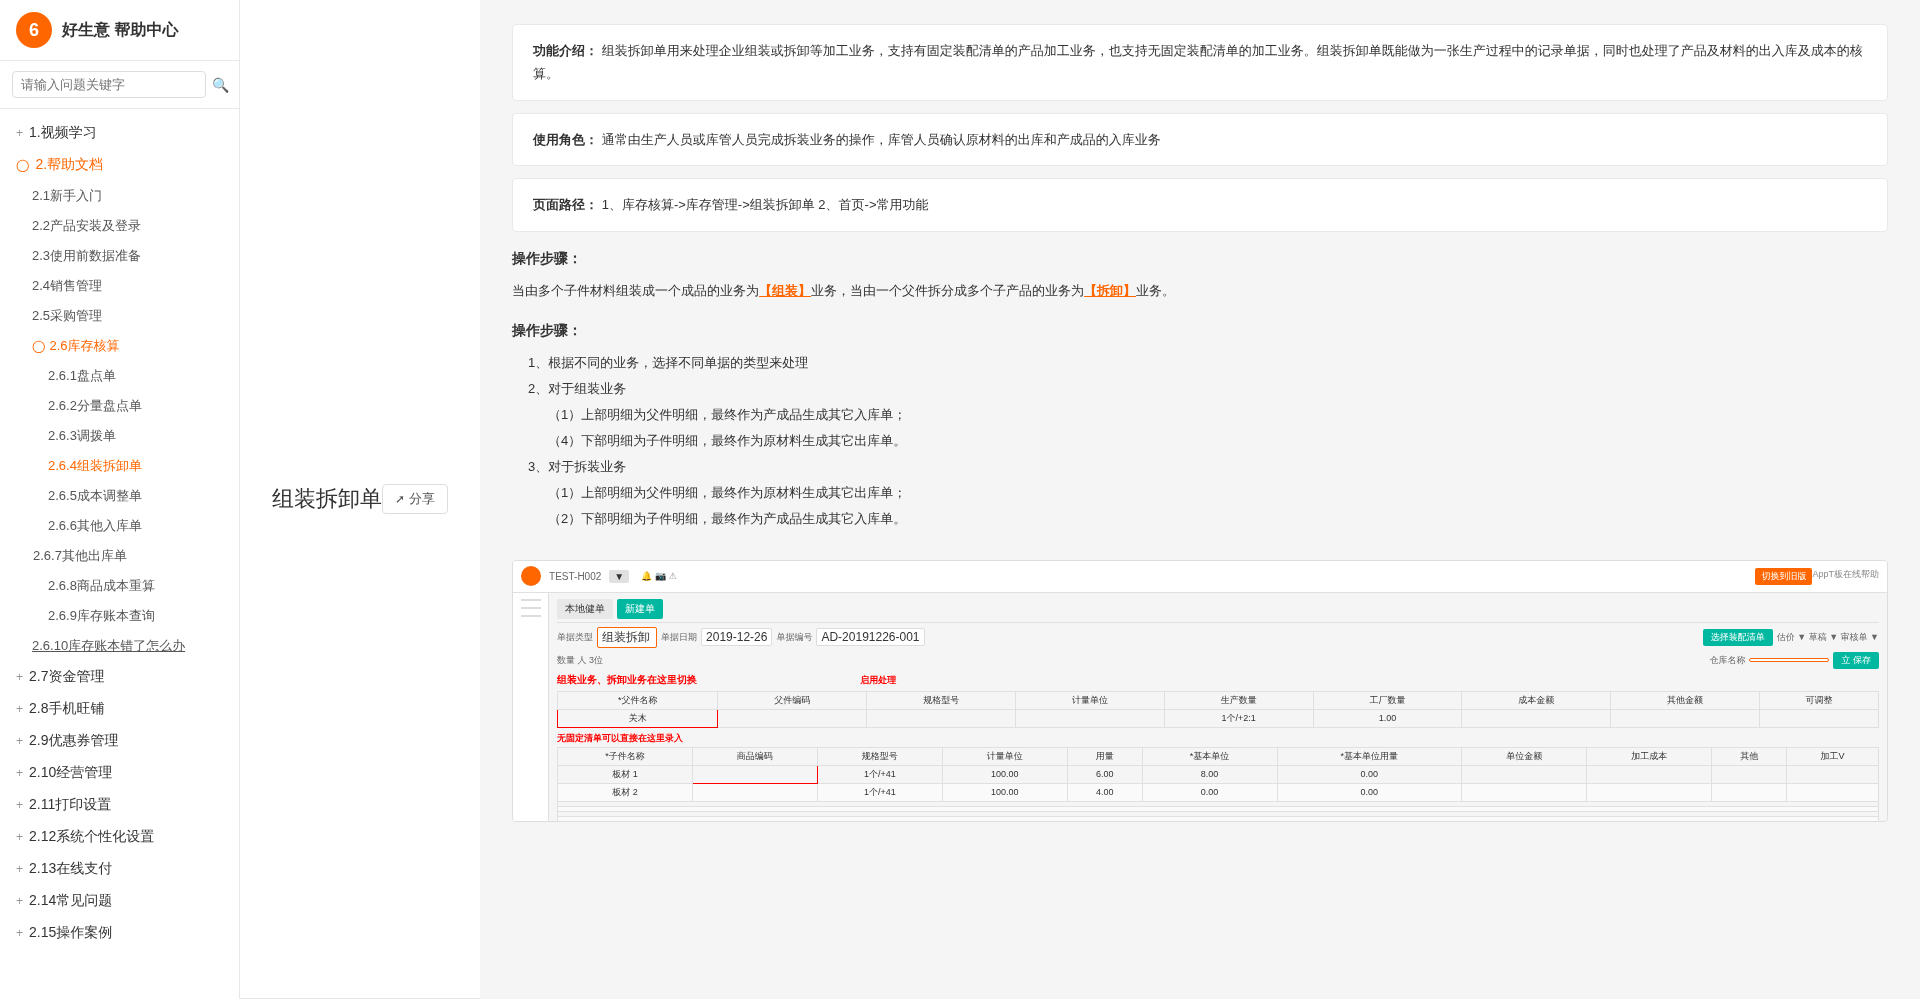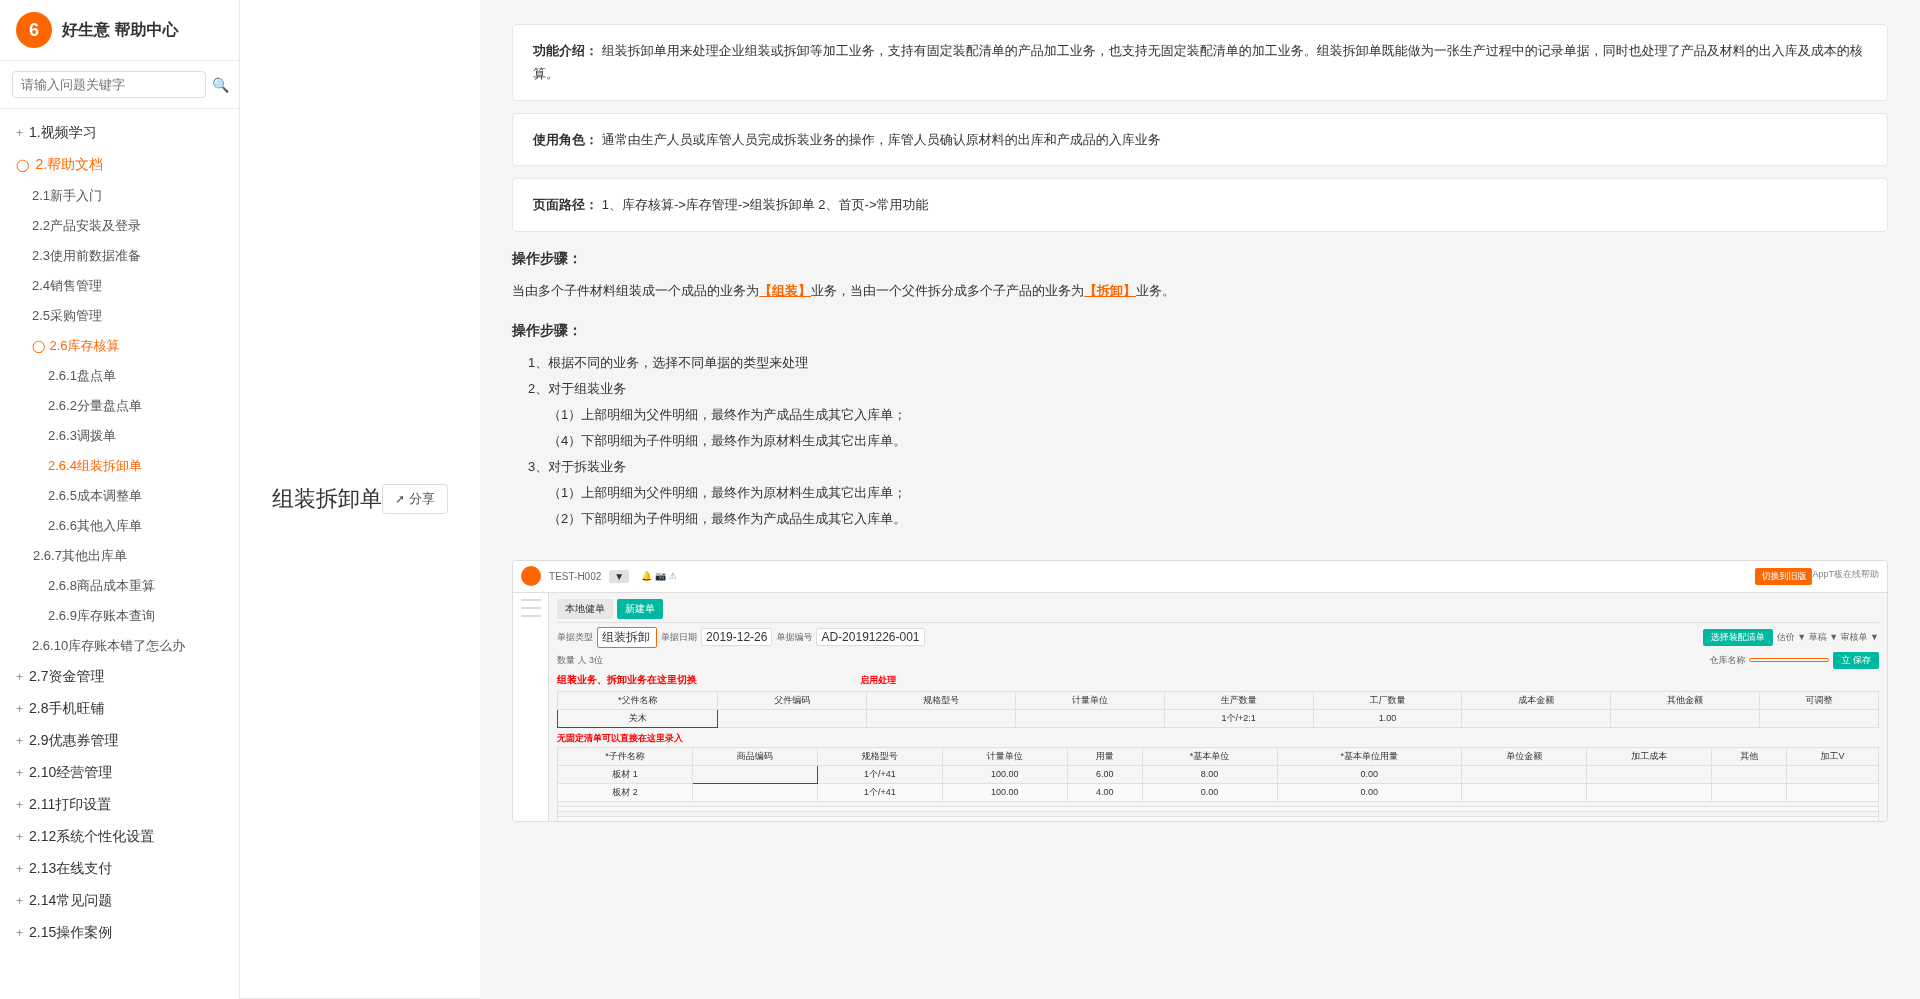--- a/index.html
+++ b/index.html
@@ -216,21 +216,21 @@
 
     <div class="nav-sub-item" style="padding-left:48px;">2.6.1盘点单</div>
     <div class="nav-sub-item" style="padding-left:48px;">2.6.2分量盘点单</div>
     <div class="nav-sub-item" style="padding-left:48px;">2.6.3调拨单</div>
     <div class="nav-sub-item active" style="padding-left:48px; color:#f60;">2.6.4组装拆卸单</div>
     <div class="nav-sub-item" style="padding-left:48px;">2.6.5成本调整单</div>
     <div class="nav-sub-item" style="padding-left:48px;">2.6.6其他入库单</div>
     <div class="nav-sub-item" style="padding-left:33px;">2.6.7其他出库单</div>
     <div class="nav-sub-item" style="padding-left:48px;">2.6.8商品成本重算</div>
     <div class="nav-sub-item" style="padding-left:48px;">2.6.9库存账本查询</div>
-    <div class="nav-sub-item" style="">2.6.10库存账本错了怎么办</div>
+    <div class="nav-sub-item" style="text-decoration:underline;">2.6.10库存账本错了怎么办</div>
 
     <div class="nav-item">
       <span class="expand-icon">+</span>
       <span>2.7资金管理</span>
     </div>
     <div class="nav-item">
       <span class="expand-icon">+</span>
       <span>2.8手机旺铺</span>
     </div>
     <div class="nav-item">

